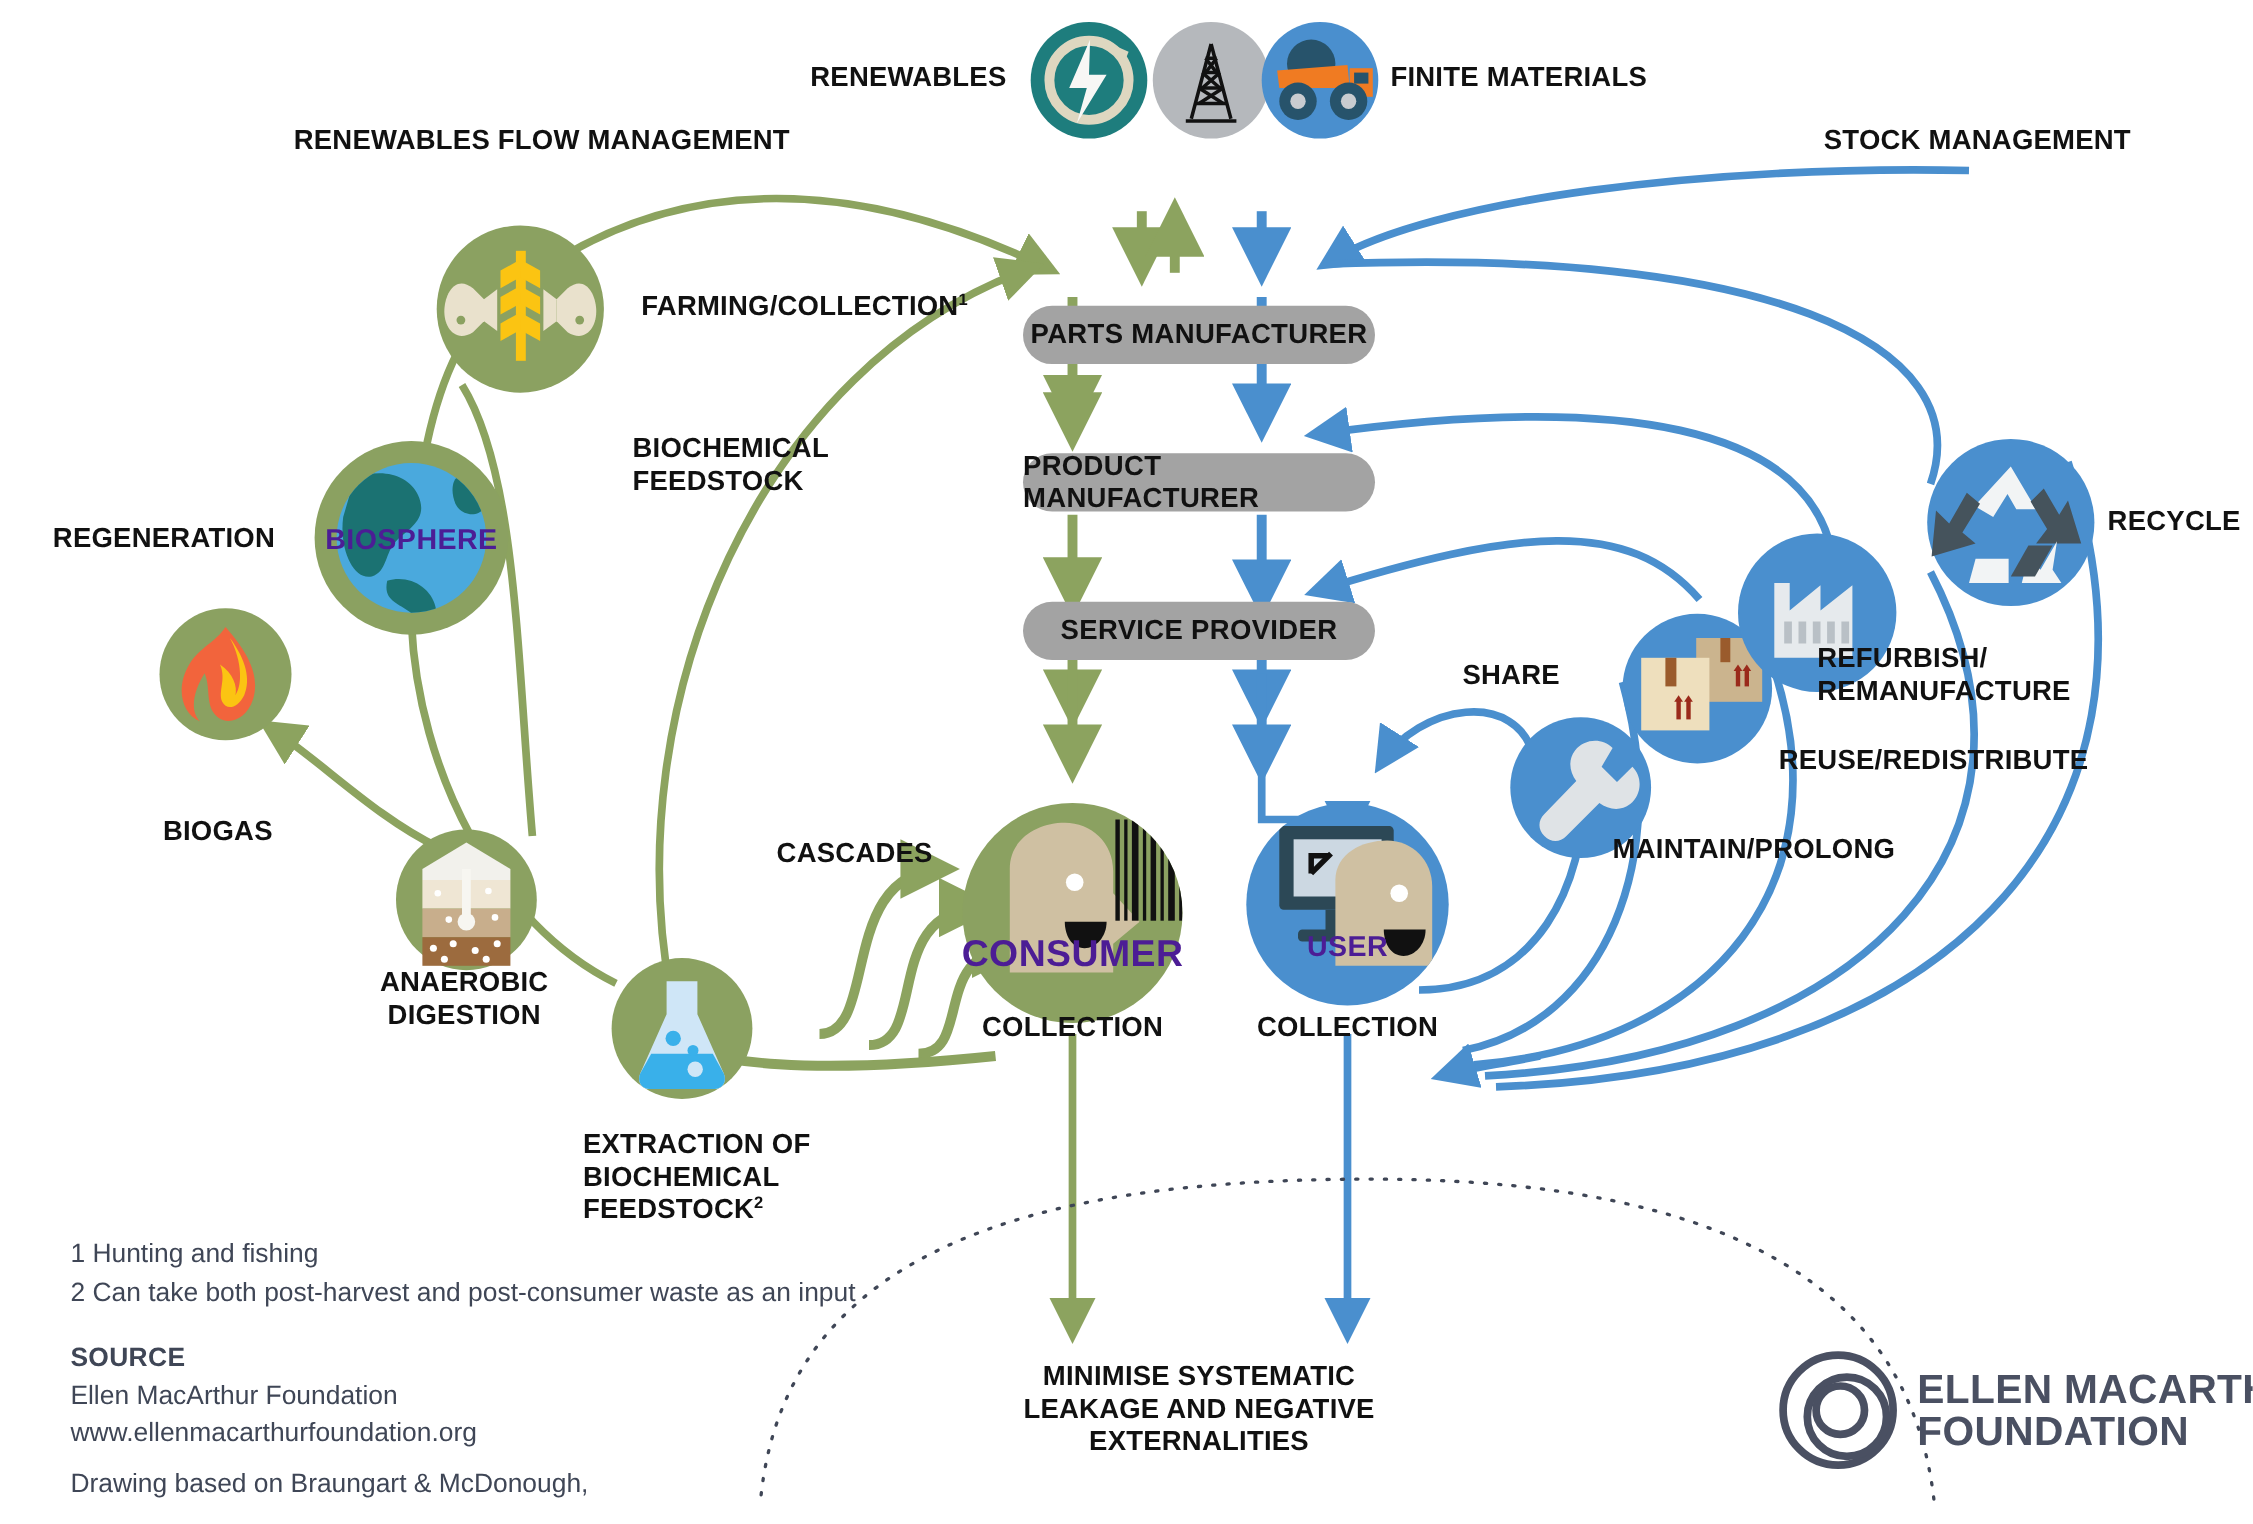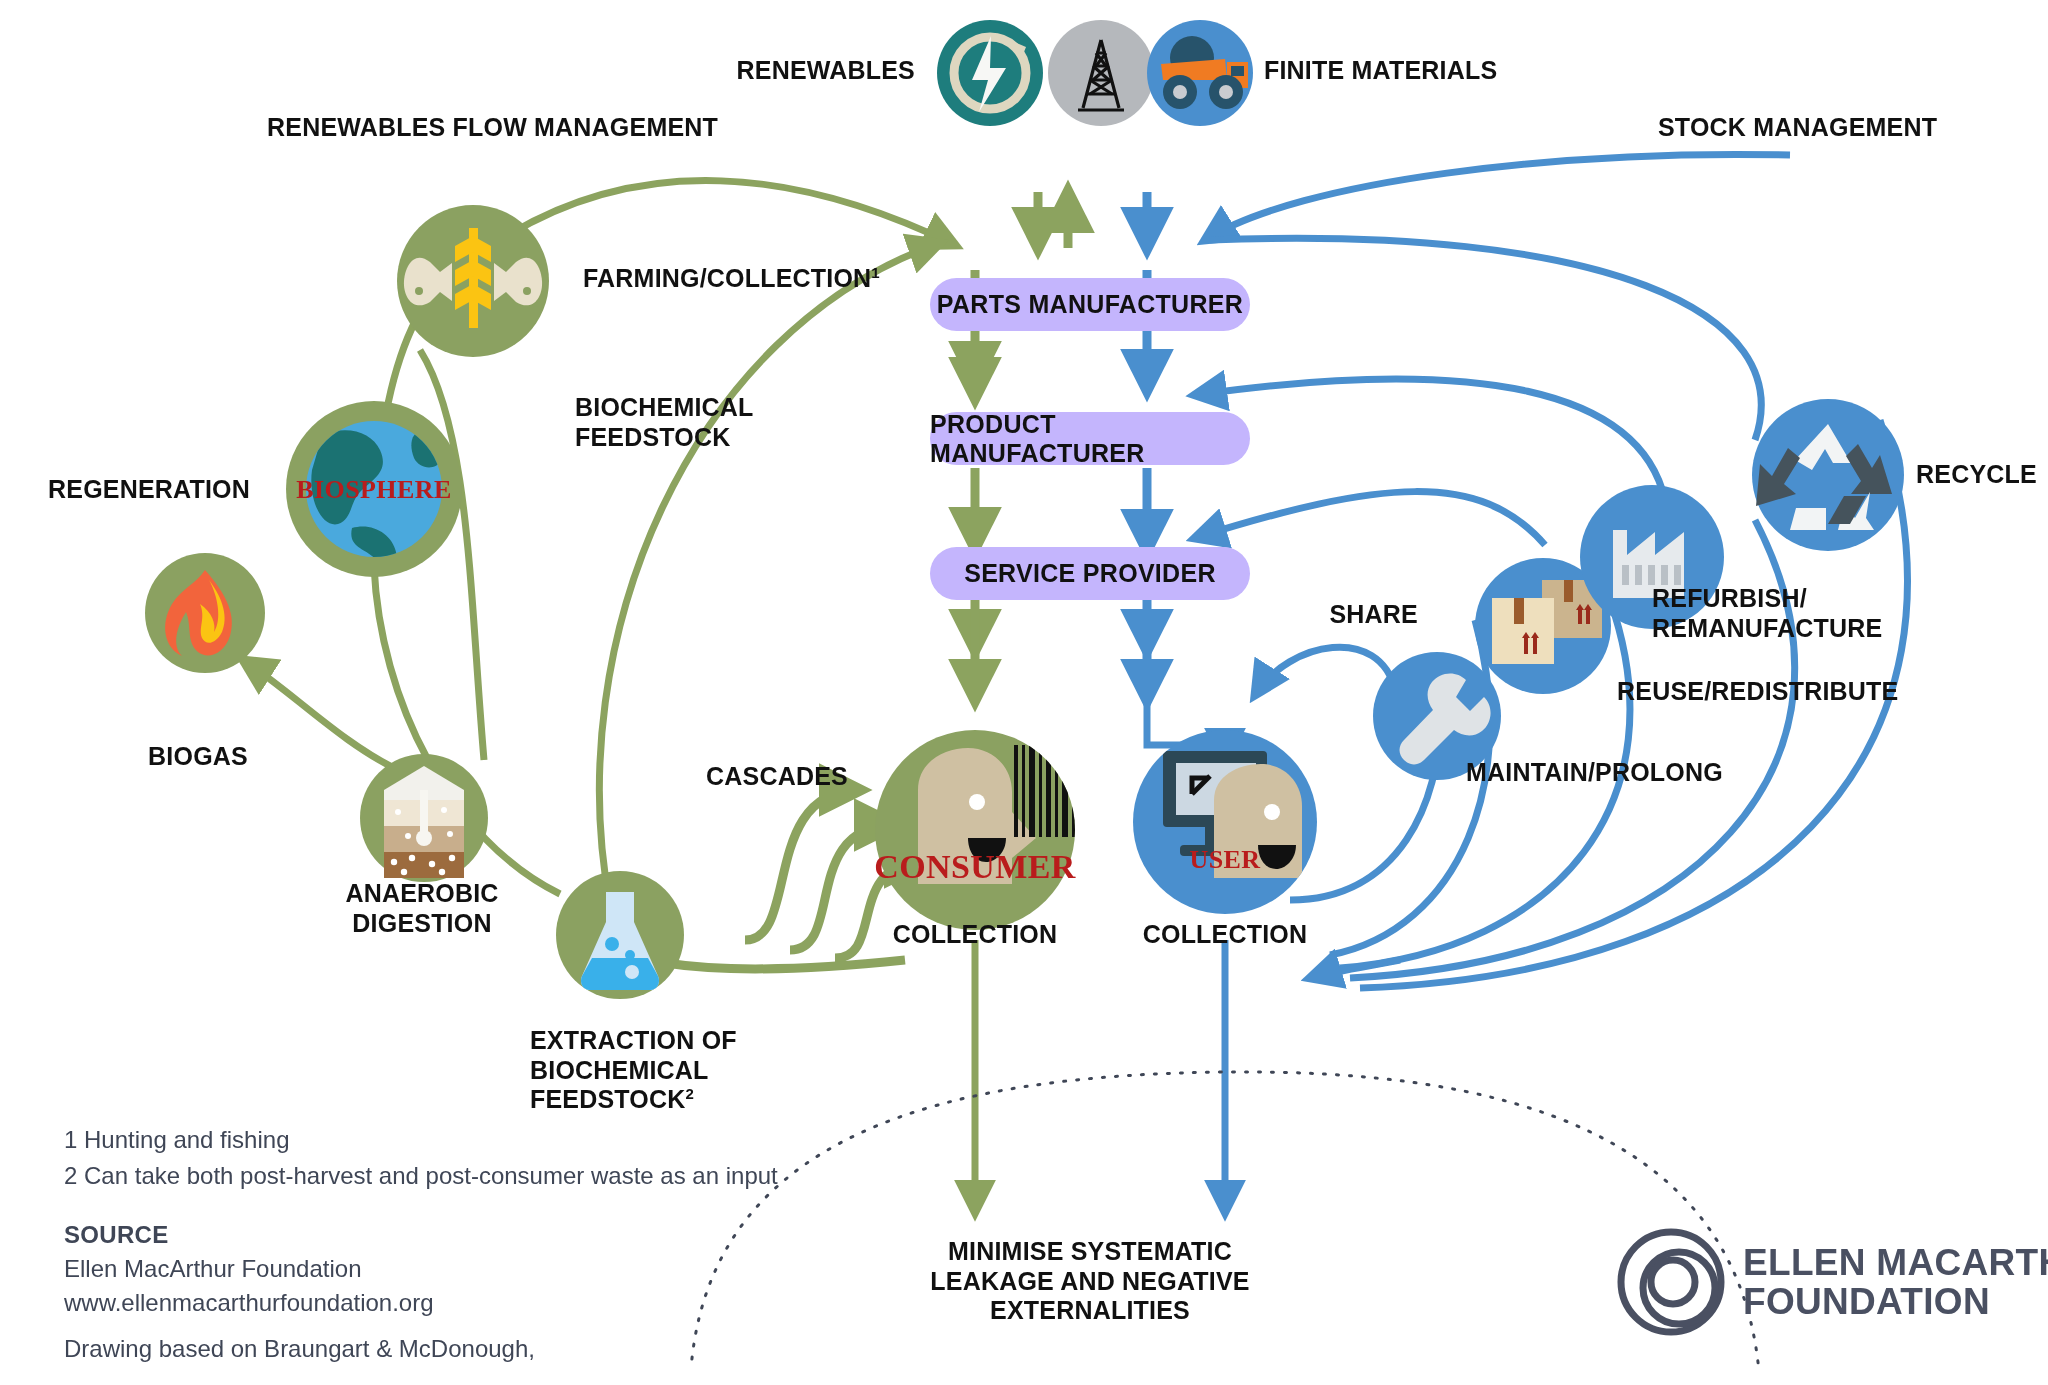--- a/index.html
+++ b/index.html
@@ -28,31 +28,31 @@
     color: #111111;
     letter-spacing: 0.2px;
     white-space: pre;
     line-height: 1.18;
   }
   .lbl-center { text-align: center; transform: translateX(-50%); }
   .lbl-right  { text-align: right; transform: translateX(-100%); }
 
   .node-label-in {
     position: absolute;
-    color: #b91c1c;
+    color: #4c1d95;
     font-weight: bold;
-    font-family: Liberation Serif, serif;
+    font-family: Liberation Sans, sans-serif;
     text-align: right;
     transform: translateX(-50%);
     letter-spacing: 0.4px;
   }
 
   .pill {
     position: absolute;
-    background: #c4b5fd;
+    background: #a3a3a3;
     border-radius: 40px;
     display: flex;
     align-items: center;
     justify-content: center;
     color: #111;
     font-weight: bold;
     font-family: "Liberation Sans", sans-serif;
     letter-spacing: 0.3px;
   }
 

